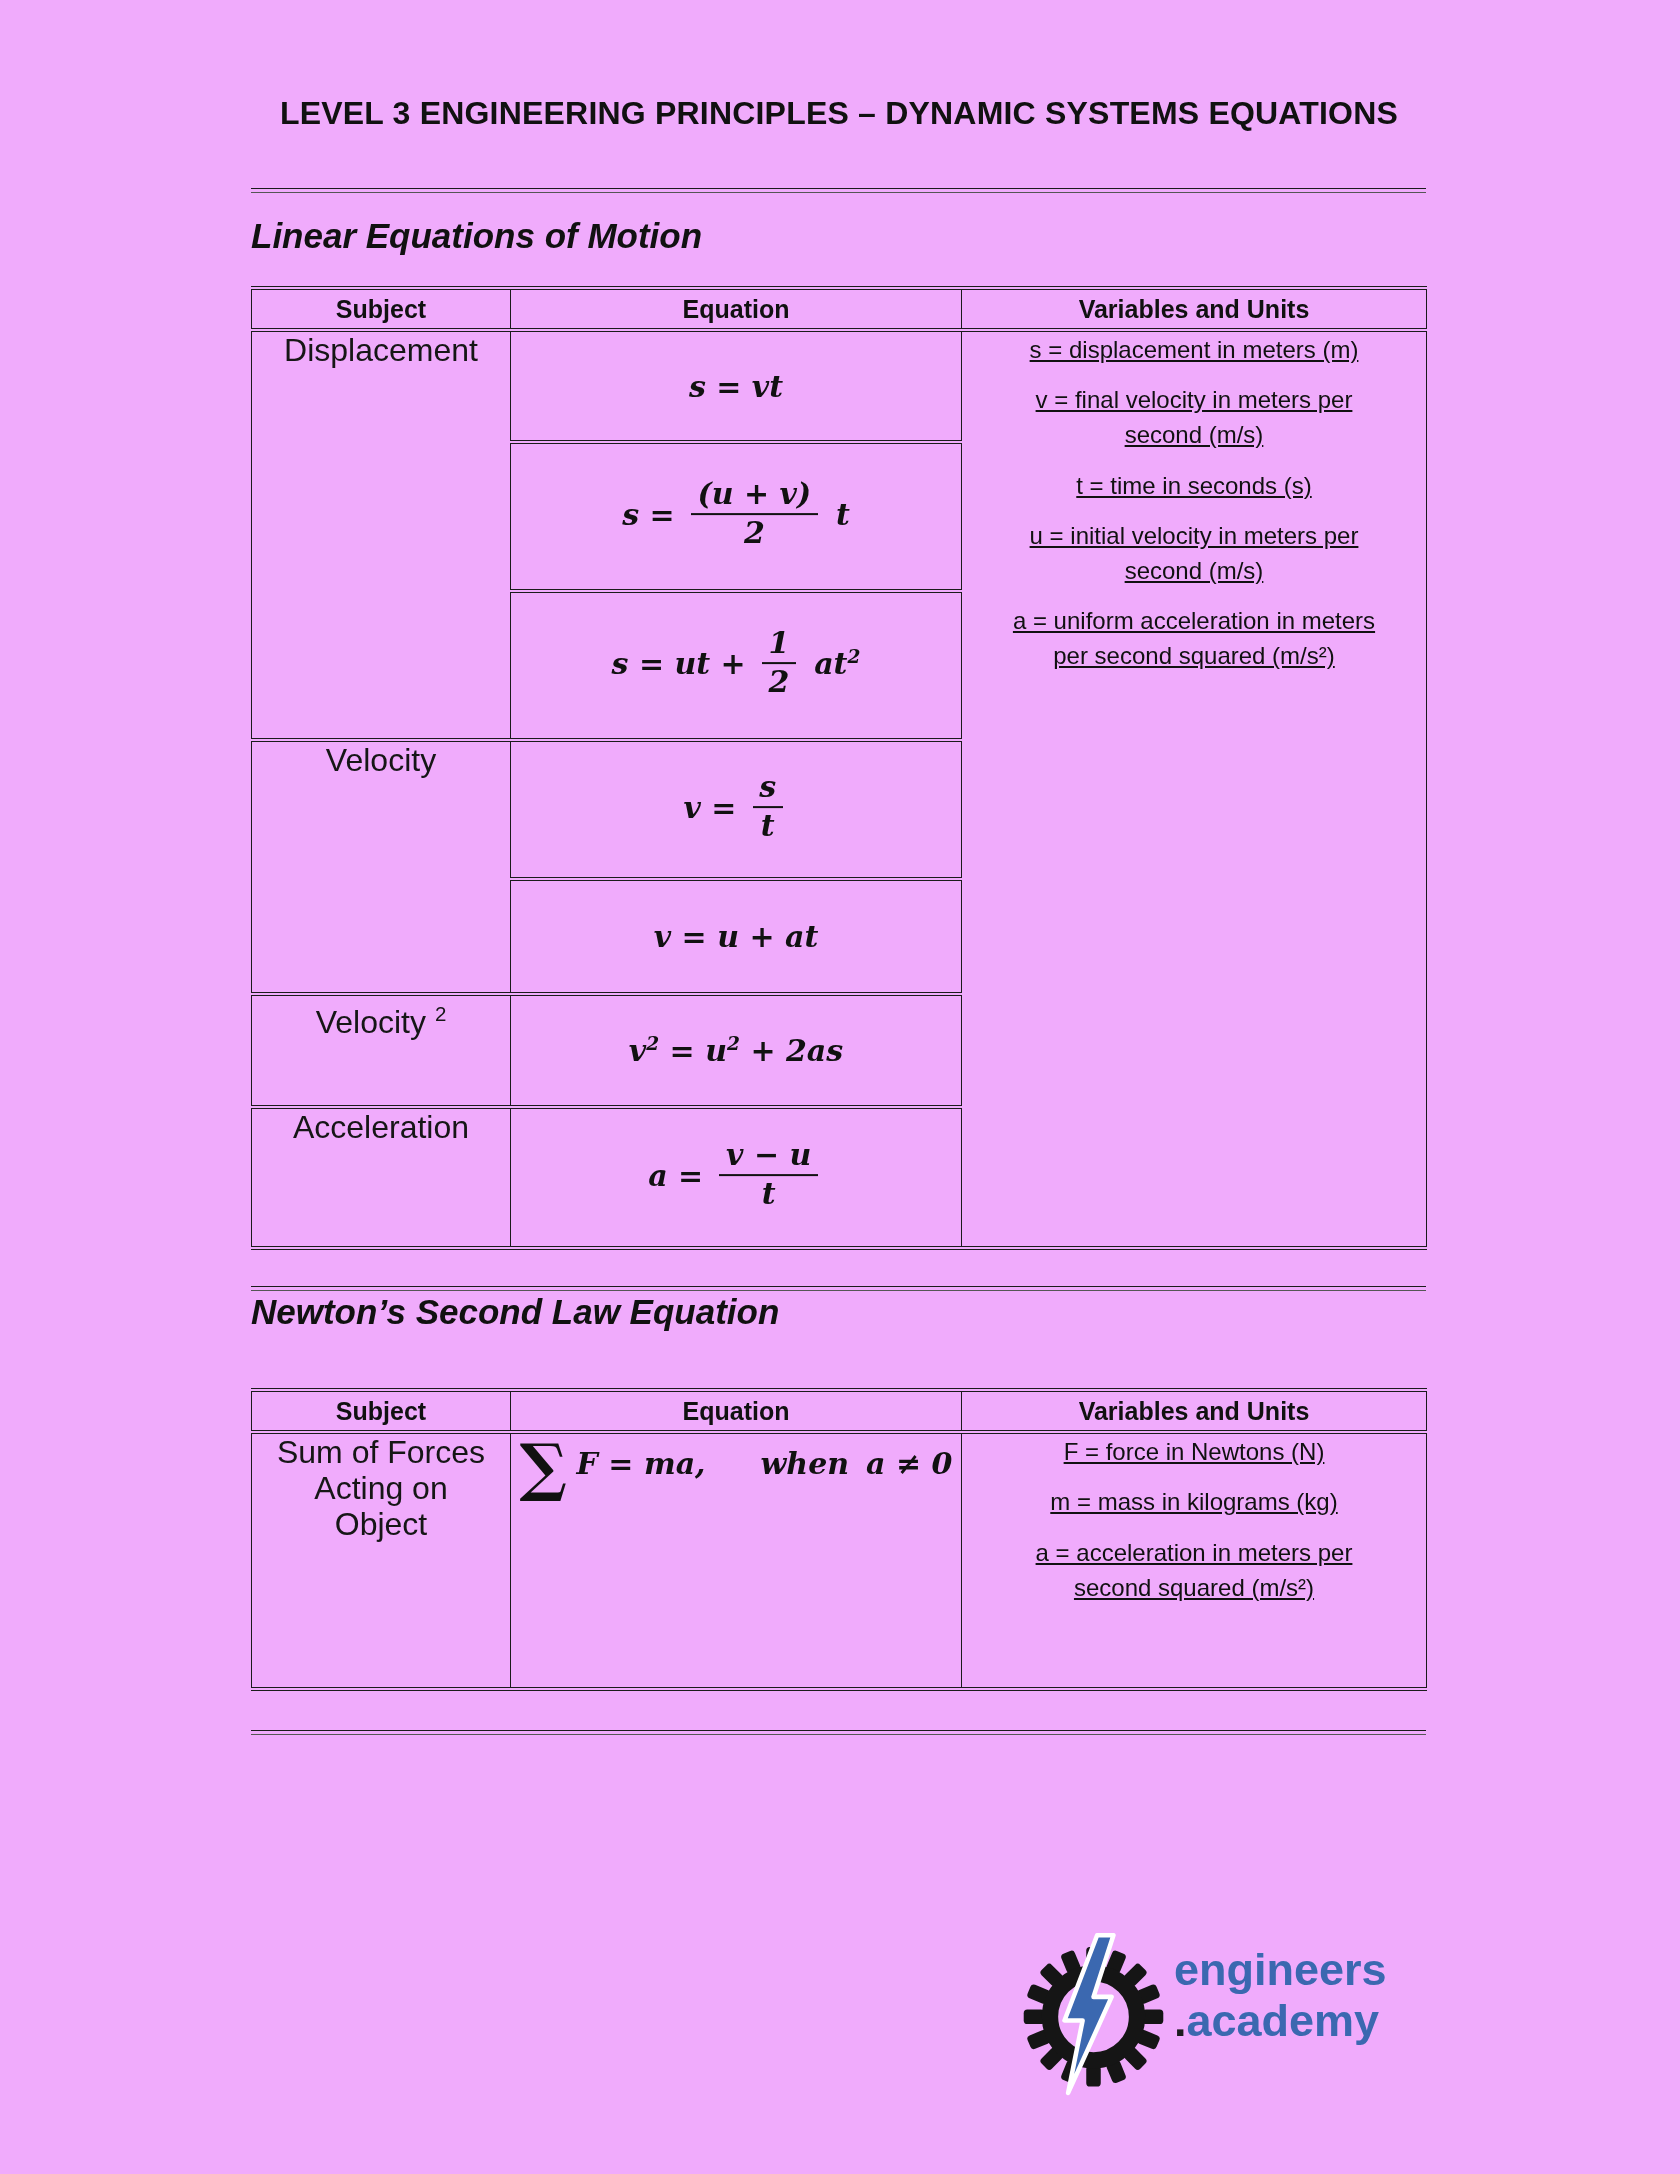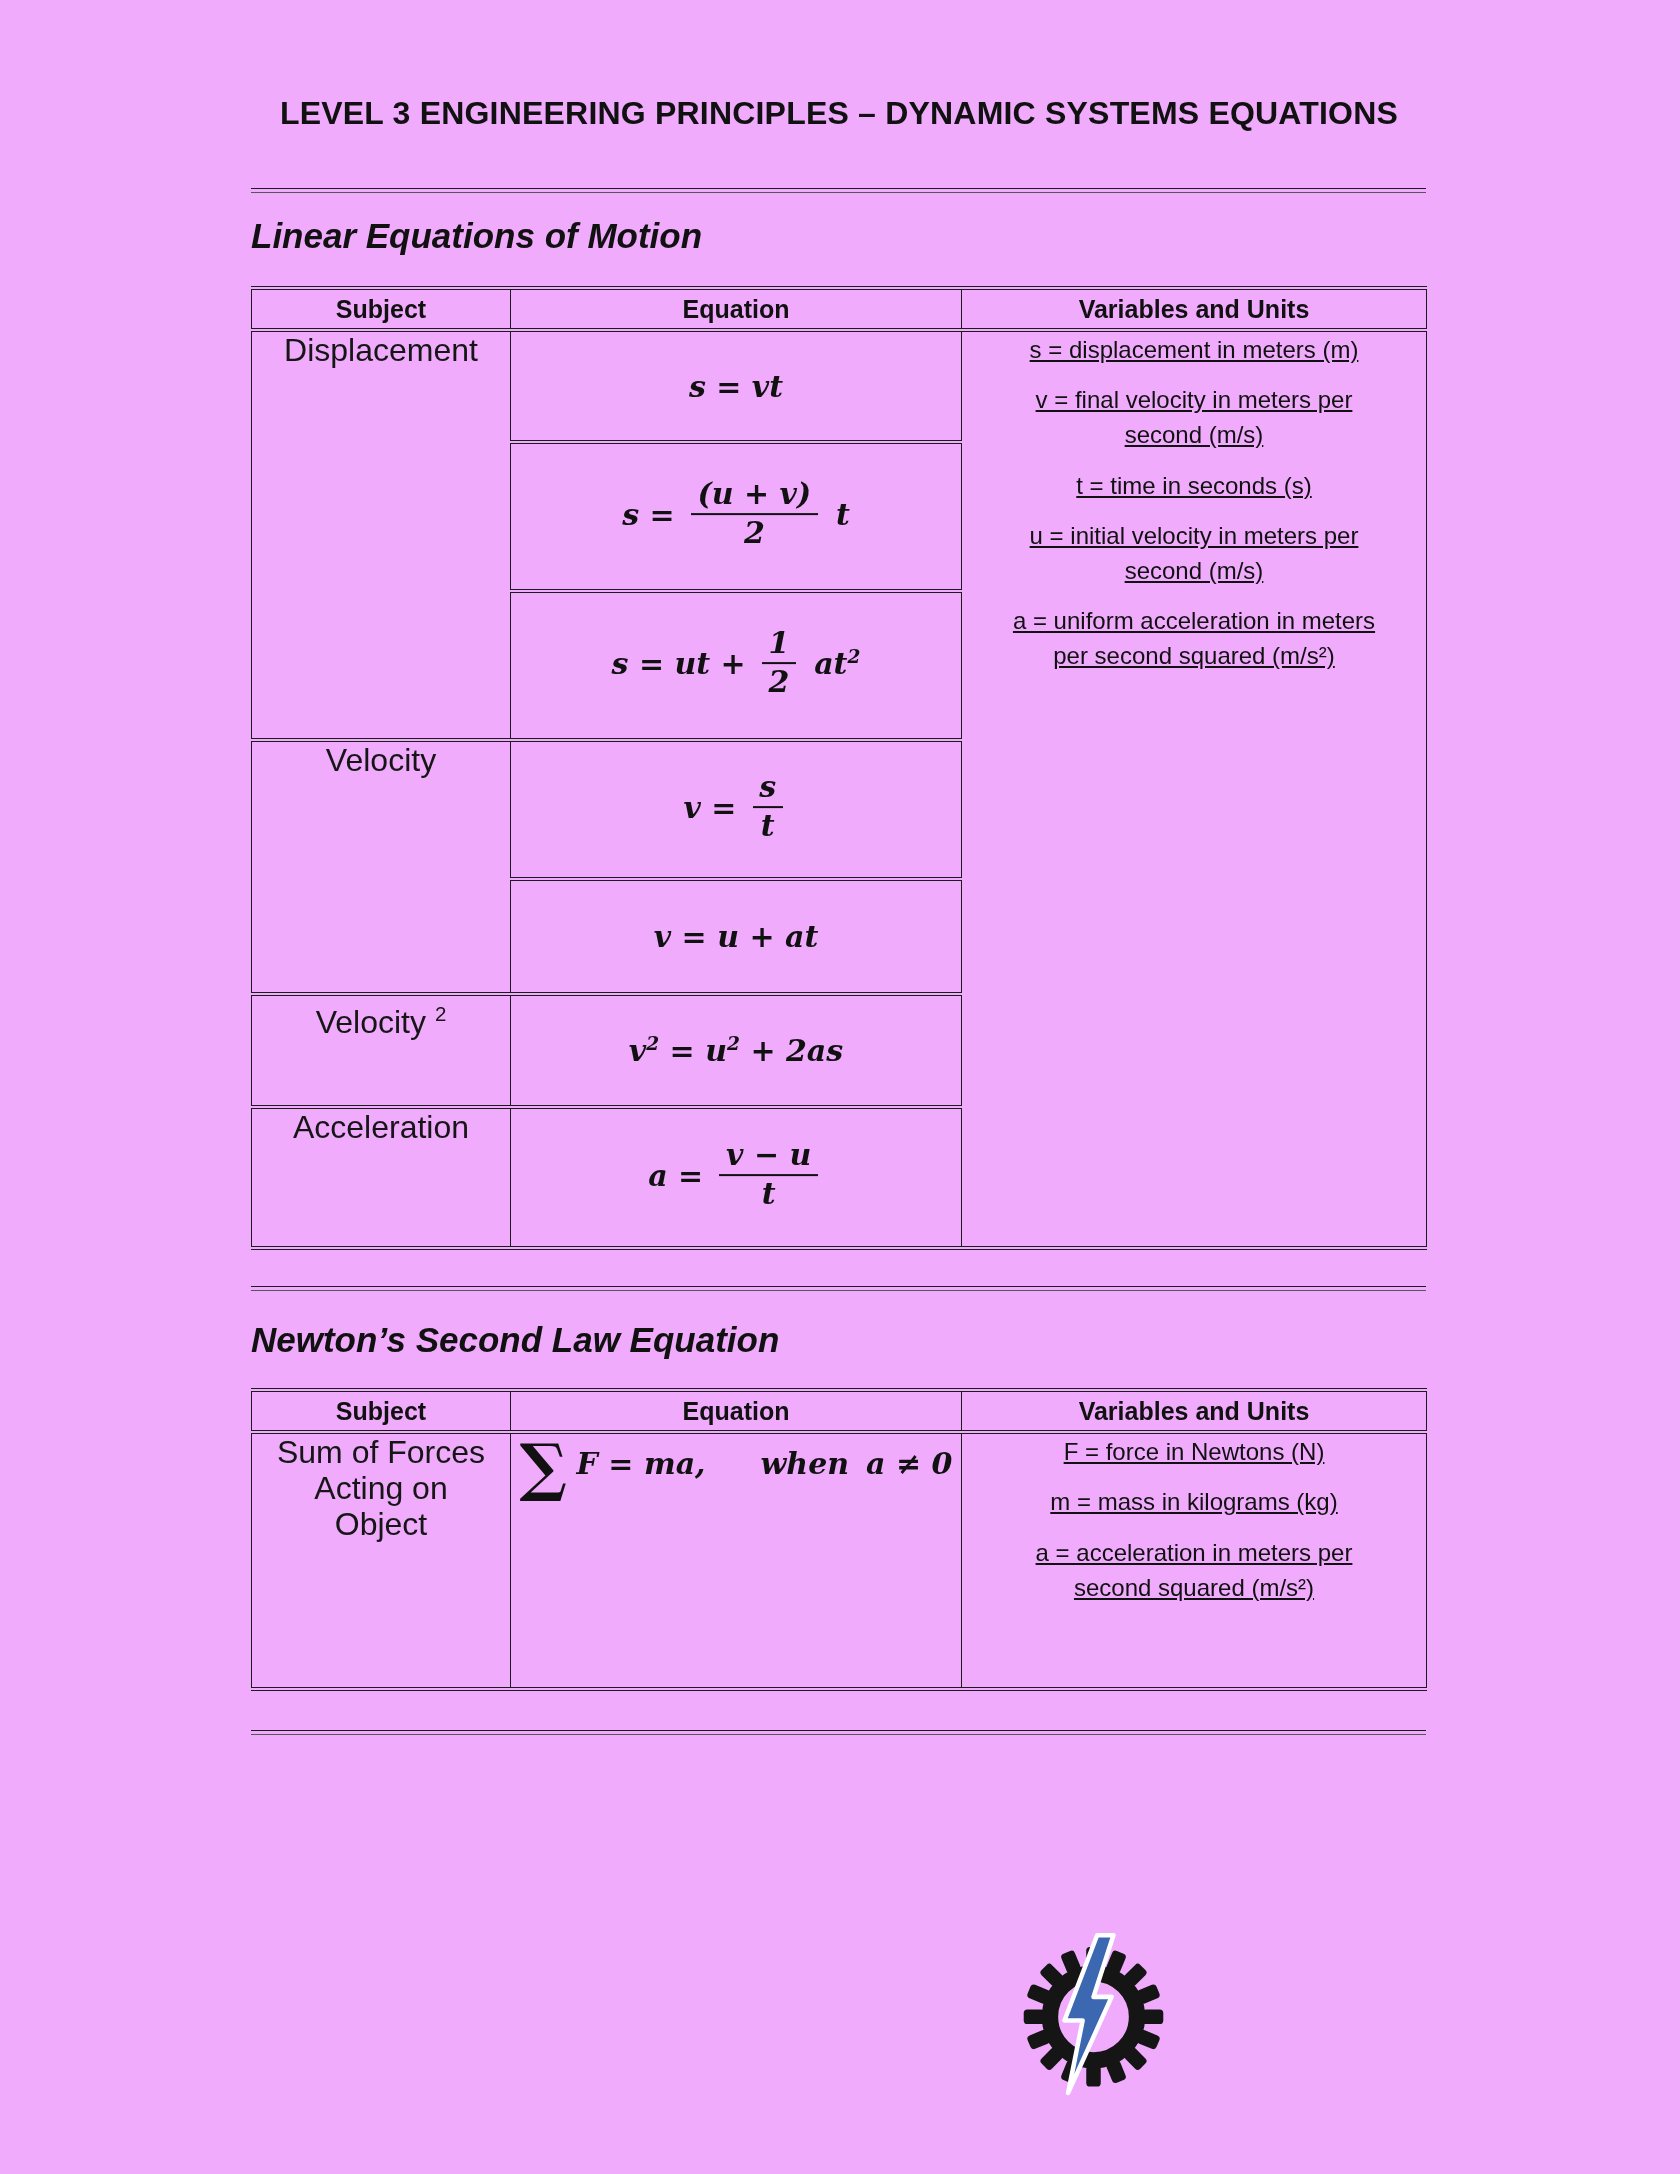--- a/index.html
+++ b/index.html
@@ -47,21 +47,21 @@
   .section-heading {
     position: absolute;
     left: 0;
     margin: 0;
     font-size: 35px;
     font-weight: 700;
     font-style: italic;
     color: #111;
   }
   .sh-1 { top: 216px; }
-  .sh-2 { top: 1320px; }
+  .sh-2 { top: 1292px; }
 
   table.eq-table {
     position: absolute;
     left: 0;
     width: 1175px;
     border-collapse: collapse;
     table-layout: fixed;
   }
   .table-1 { top: 286px; }
   .table-2 { top: 1388px; }
@@ -316,15 +316,19 @@
           <rect x="72" y="15" width="16" height="23" rx="4" transform="rotate(247.5 80 92)"></rect>
           <rect x="72" y="15" width="16" height="23" rx="4" transform="rotate(270 80 92)"></rect>
           <rect x="72" y="15" width="16" height="23" rx="4" transform="rotate(292.5 80 92)"></rect>
           <rect x="72" y="15" width="16" height="23" rx="4" transform="rotate(315 80 92)"></rect>
           <rect x="72" y="15" width="16" height="23" rx="4" transform="rotate(337.5 80 92)"></rect>
         </g>
       </g>
       <circle cx="80" cy="92" r="48" fill="none" stroke="#151515" stroke-width="18"></circle>
       <polygon points="84,2 48,96 68,96 52,176 100,70 80,70 102,2" fill="#3b68b0" stroke="#ffffff" stroke-width="5" stroke-linejoin="round"></polygon>
     </svg>
+    <div class="logo-text">
+      <div class="logo-line1">engineers</div>
+      <div class="logo-line2"><span class="logo-dot">.</span><span>academy</span></div>
+    </div>
   </div>
 </div>
 
 
 </body></html>

